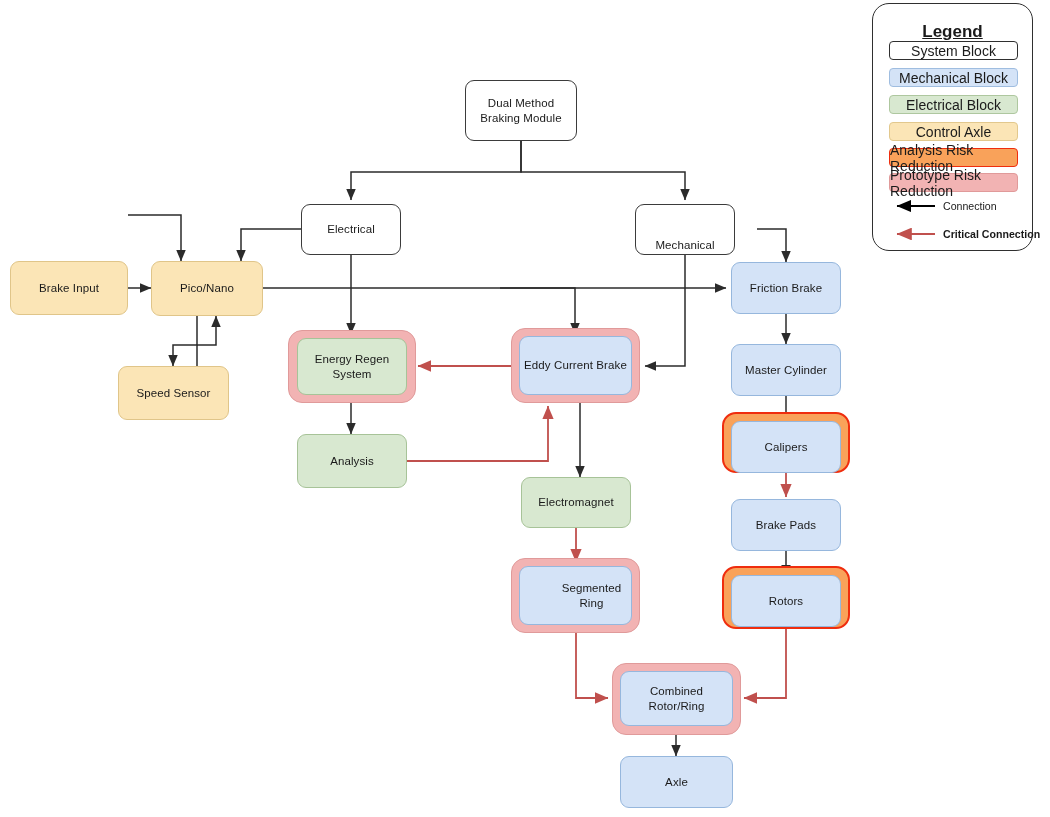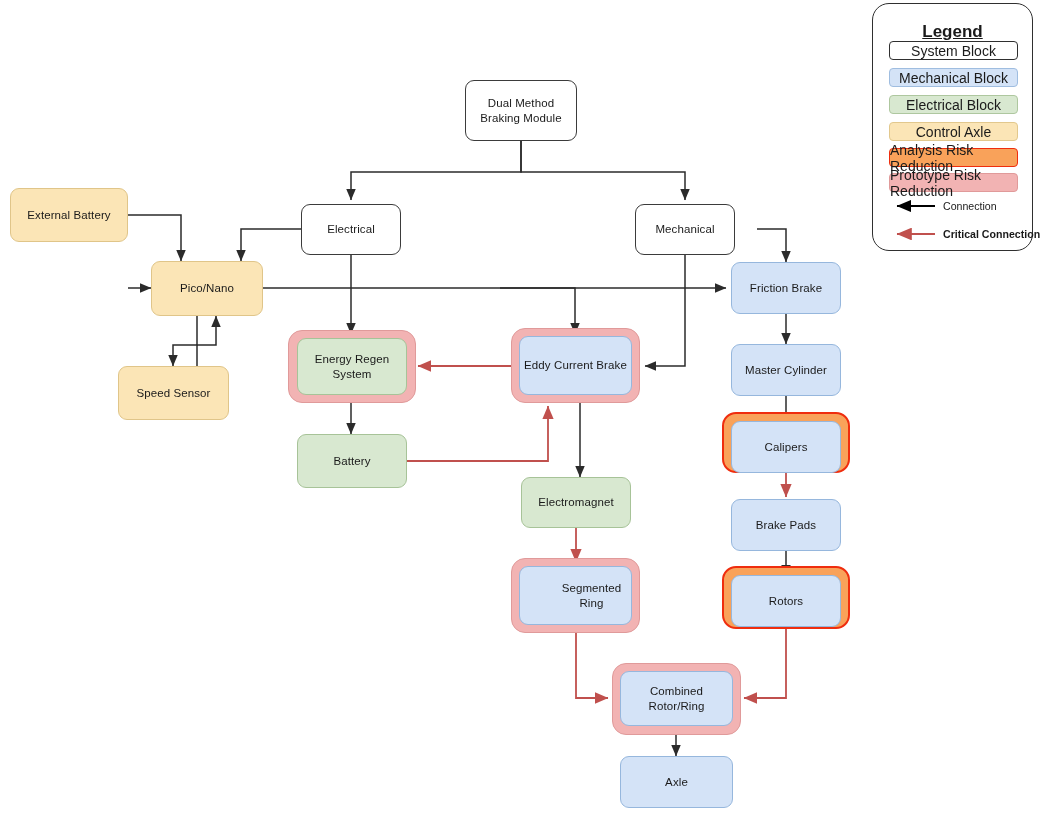--- a/index.html
+++ b/index.html
@@ -155,43 +155,43 @@
   <div class="halo halo-analysis" style="left:722px;top:566px;width:128px;height:63px;"></div>
 
   <div class="node n-system" style="left:465px;top:80px;width:112px;height:61px;">
     <span class="lbl">Dual Method Braking Module</span>
   </div>
 
   <div class="node n-system" style="left:301px;top:204px;width:100px;height:51px;">
     <span class="lbl">Electrical</span>
   </div>
 
-  <div class="node n-system" style="left:635px;top:204px;width:100px;height:51px;">
+  <div class="node n-system" style="left:635px;top:204px;width:100px;height:51px;align-items:flex-end;">
     <span class="lbl">Mechanical</span>
   </div>
 
-  <div class="node n-ctrl" style="left:10px;top:188px;width:118px;height:54px;">
-    <span class="lbl">External Battery</span>
-  </div>
-
+
+  <div class="node n-ctrl" style="left:10px;top:261px;width:118px;height:54px;">
+    <span class="lbl">Brake Input</span>
+  </div>
 
   <div class="node n-ctrl" style="left:151px;top:261px;width:112px;height:55px;">
     <span class="lbl">Pico/Nano</span>
   </div>
 
   <div class="node n-ctrl" style="left:118px;top:366px;width:111px;height:54px;">
     <span class="lbl">Speed Sensor</span>
   </div>
 
   <div class="node n-elec" style="left:297px;top:338px;width:110px;height:57px;justify-content:flex-end;">
     <span class="lbl">Energy Regen System</span>
   </div>
 
   <div class="node n-elec" style="left:297px;top:434px;width:110px;height:54px;">
-    <span class="lbl">Battery</span>
+    <span class="lbl">Analysis</span>
   </div>
 
   <div class="node n-elec" style="left:521px;top:477px;width:110px;height:51px;">
     <span class="lbl">Electromagnet</span>
   </div>
 
   <div class="node n-mech" style="left:519px;top:336px;width:113px;height:59px;">
     <span class="lbl">Eddy Current Brake</span>
   </div>
 

